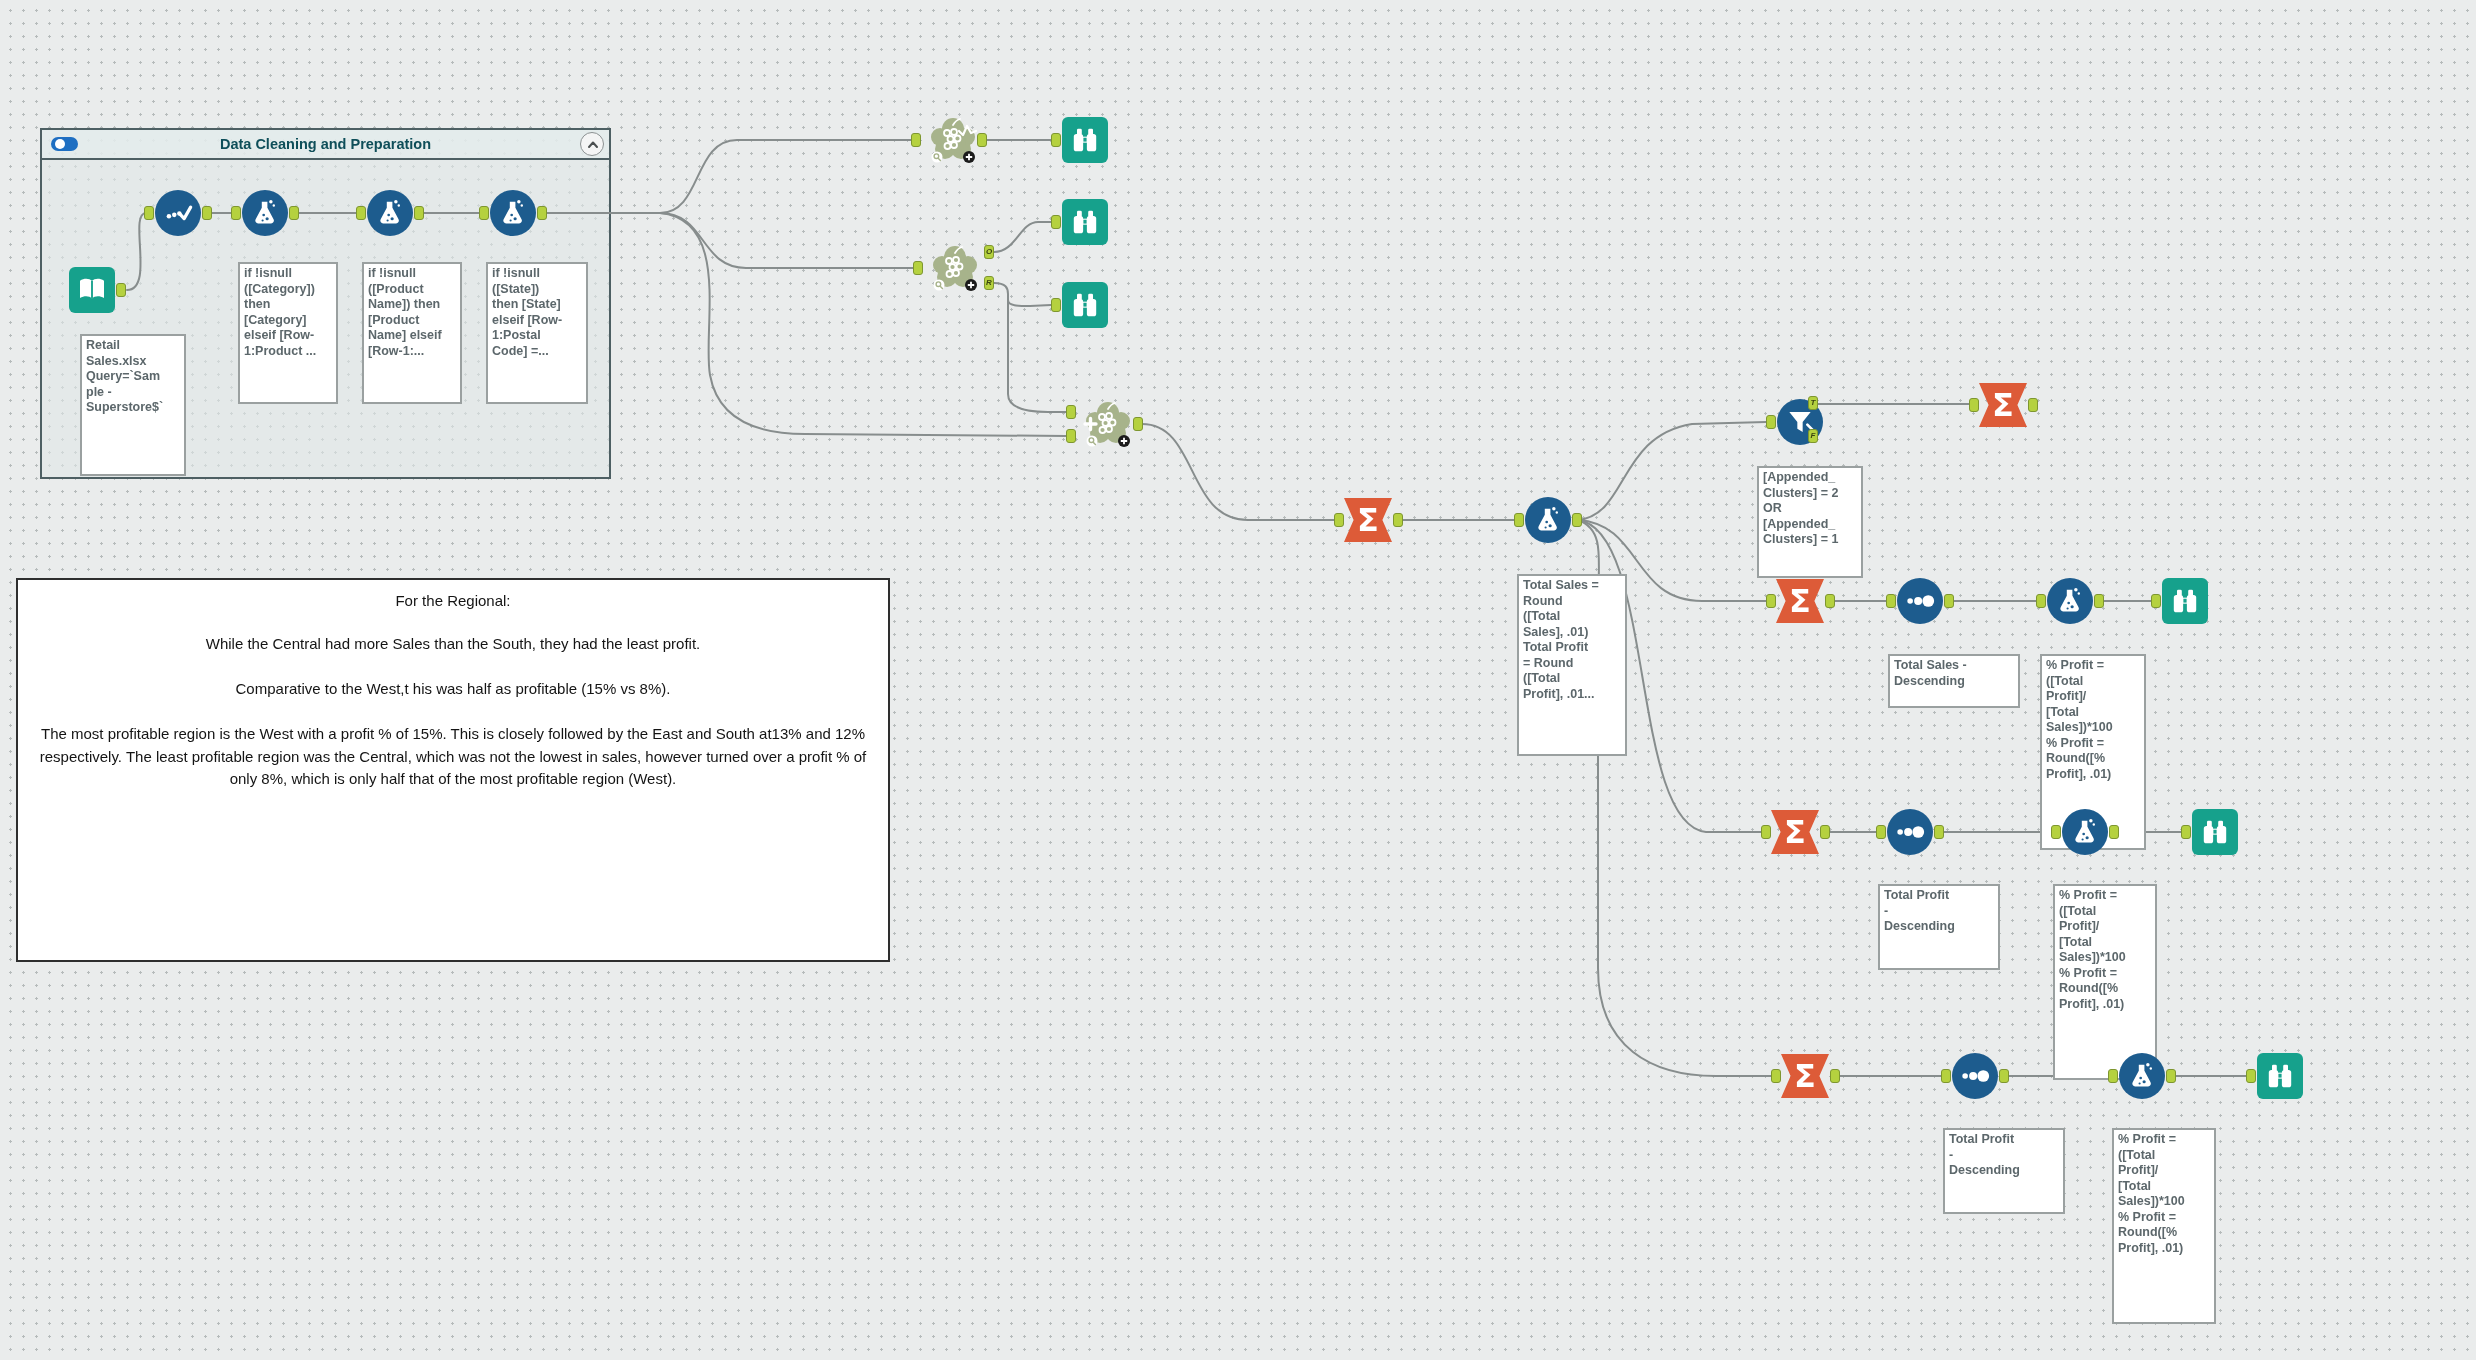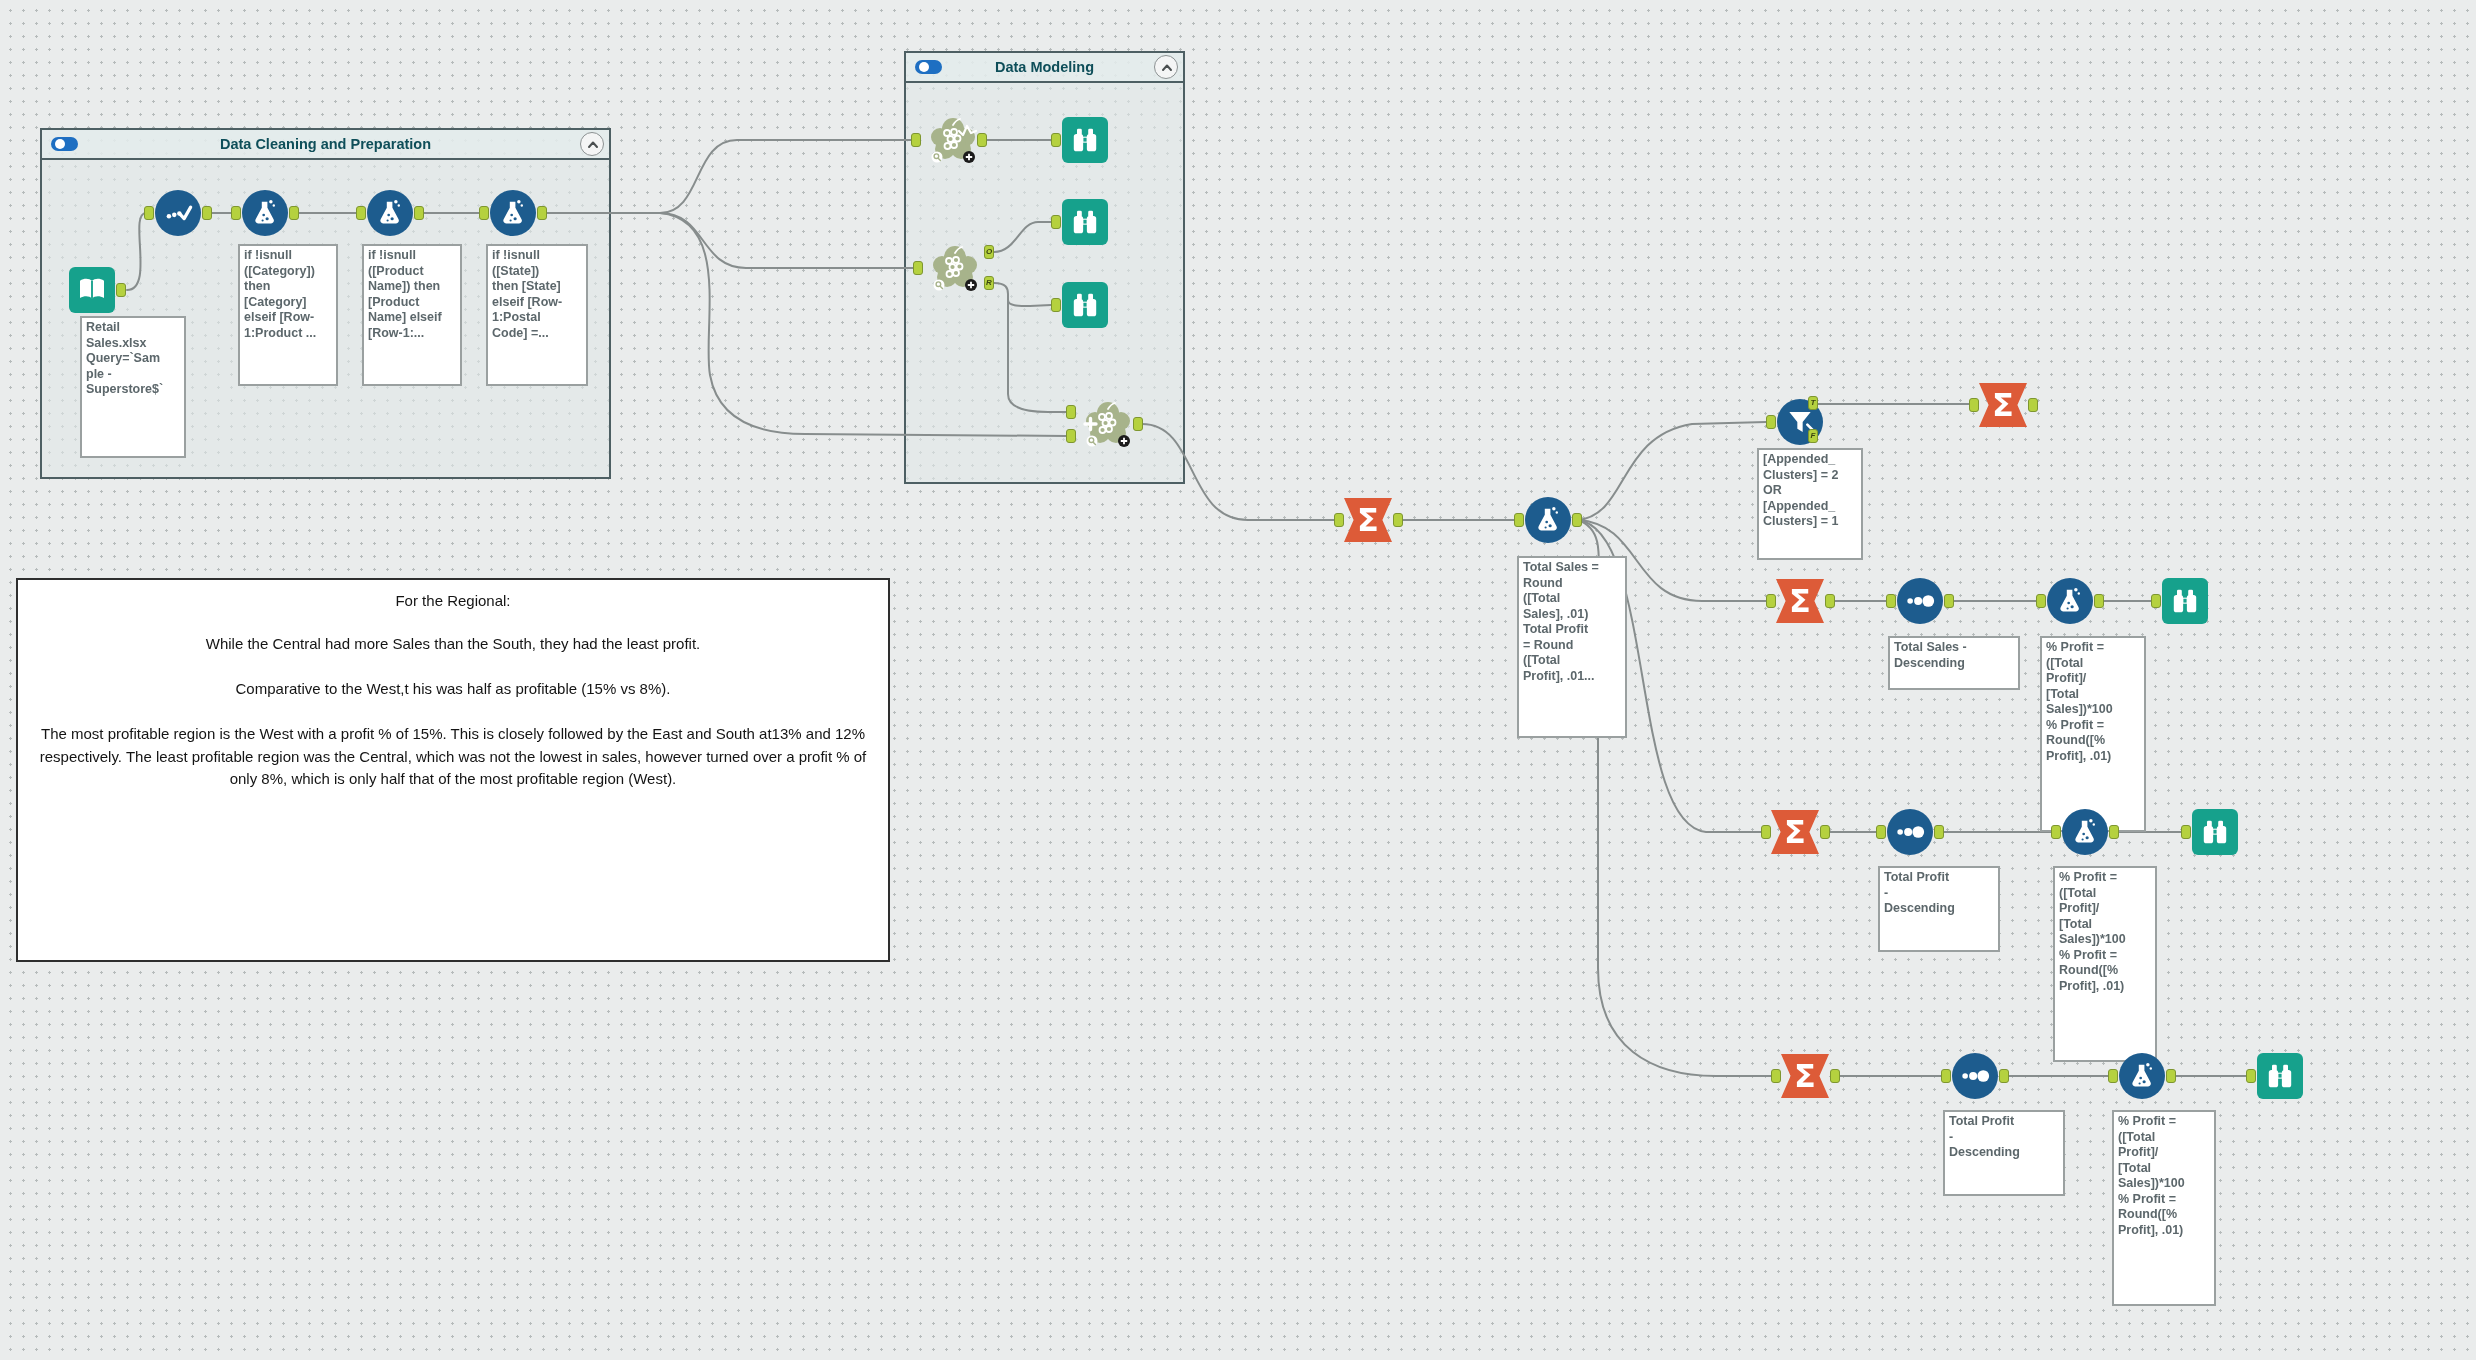--- a/index.html
+++ b/index.html
@@ -28,21 +28,21 @@
     clip-path:polygon(0 0,100% 0,80% 50%,100% 100%,0 100%,20% 50%);
     color:#fff;text-align:center;}
   .sum span{display:block;font-size:32px;line-height:44px;font-weight:bold;
     font-family:"DejaVu Sans",sans-serif;}
   .grape{width:54px;height:54px;}
   .pt{position:absolute;width:10px;height:14px;border-radius:3px;background:#b5d13f;
     border:1px solid #7e9630;box-sizing:border-box;z-index:5;font-size:8px;font-weight:bold;
     color:#3a4410;text-align:center;line-height:12px;}
   .ann{position:absolute;background:#fff;border:2px solid #9aa0a0;color:#5c676b;
     font-weight:bold;font-size:12.5px;line-height:1.24;padding:2px 4px;
-    white-space:pre-line;overflow:hidden;z-index:3;box-sizing:border-box;}
+    white-space:pre-line;overflow:hidden;z-index:3;box-sizing:border-box;margin-top:18px;}
   .wires{position:absolute;left:0;top:0;z-index:2;}
   .comment-box{position:absolute;left:16px;top:578px;width:874px;height:384px;
     background:#fff;border:2px solid #2e2e2e;z-index:3;box-sizing:border-box;
     color:#141414;text-align:center;padding:10px 12px;}
   .comment-title{font-size:15px;margin-top:2px;}
   .comment-body{font-size:15px;line-height:1.5;white-space:pre-line;margin-top:24px;}
 </style>
 </head>
 <body>
 
@@ -130,33 +130,20 @@
         </div>
       <div class="container-title">Data Cleaning and Preparation</div>
       <div class="collapse-btn">
           <svg width="16" height="16">
             <use href="#i-chevron-up"></use>
           </svg>
         </div>
     </div>
   </div>
 
-  <div class="container-box" style="left:904px;top:51px;width:277px;height:429px">
-    <div class="container-header">
-      <div class="toggle">
-          <div class="knob"></div>
-        </div>
-      <div class="container-title">Data Modeling</div>
-      <div class="collapse-btn">
-          <svg width="16" height="16">
-            <use href="#i-chevron-up"></use>
-          </svg>
-        </div>
-    </div>
-  </div>
 
 
   <svg class="wires" width="2476" height="1360">
     <g fill="none" stroke="#878d8d" stroke-width="2" stroke-linecap="round">
       <path d="M127,290 C155,290 128,213 146,213"></path>
       <path d="M207,213 L231,213"></path>
       <path d="M294,213 L356,213"></path>
       <path d="M419,213 L479,213"></path>
       <path d="M542,213 L660,213"></path>
       <path d="M660,213 C702,213 693,140 737,140 L919,140"></path>

